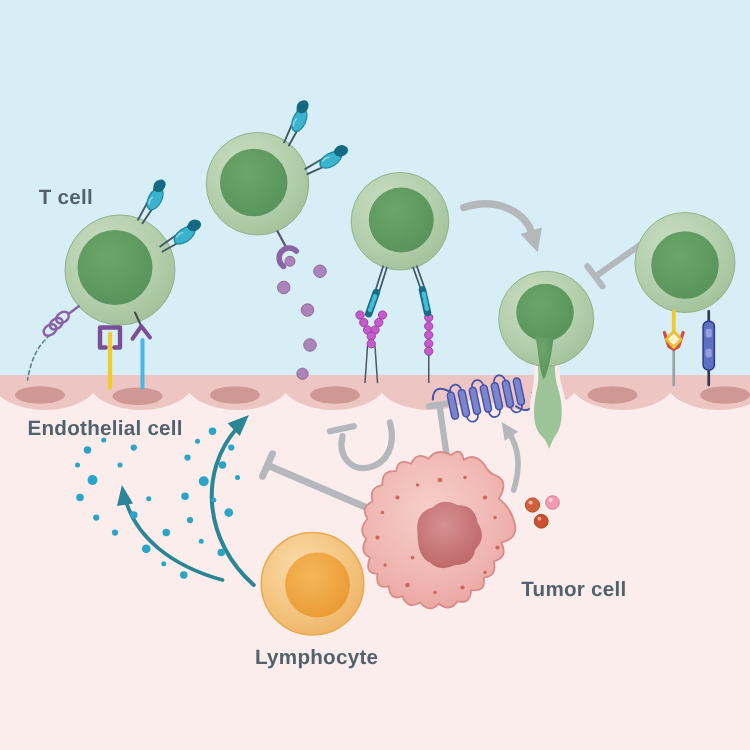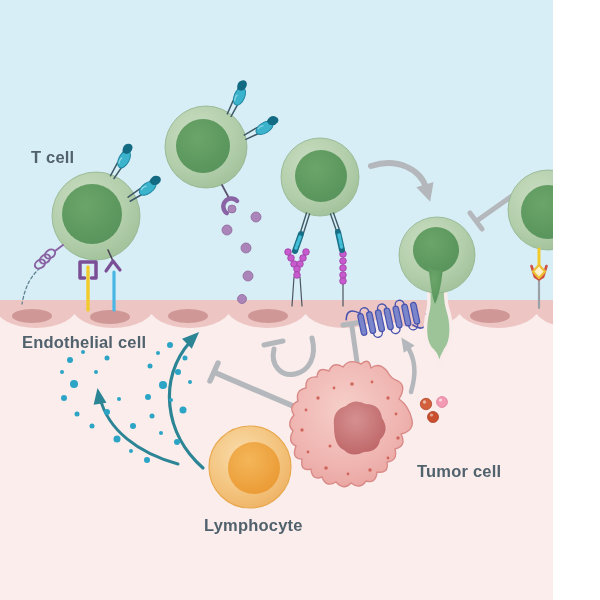--- a/index.html
+++ b/index.html
@@ -1,16 +1,16 @@
 <!DOCTYPE html>
 <html><head>
 <meta charset="utf-8">
 <style>
   html,body{margin:0;padding:0;background:#ffffff}
-  .stage{width:553px;height:600px;position:relative;overflow:hidden;font-family:"Liberation Sans",sans-serif}
+  .stage{width:600px;height:600px;position:relative;overflow:hidden;font-family:"Liberation Sans",sans-serif}
   svg{display:block}
   .lbl{font-family:"Liberation Sans",sans-serif;font-weight:700;font-size:16.5px;letter-spacing:.2px}
   path,line{stroke-linecap:round;stroke-linejoin:round}
 </style>
 </head>
 <body>
 
 <div class="stage">
 <svg width="600" height="600" viewBox="0 0 600 600">
   <defs>

